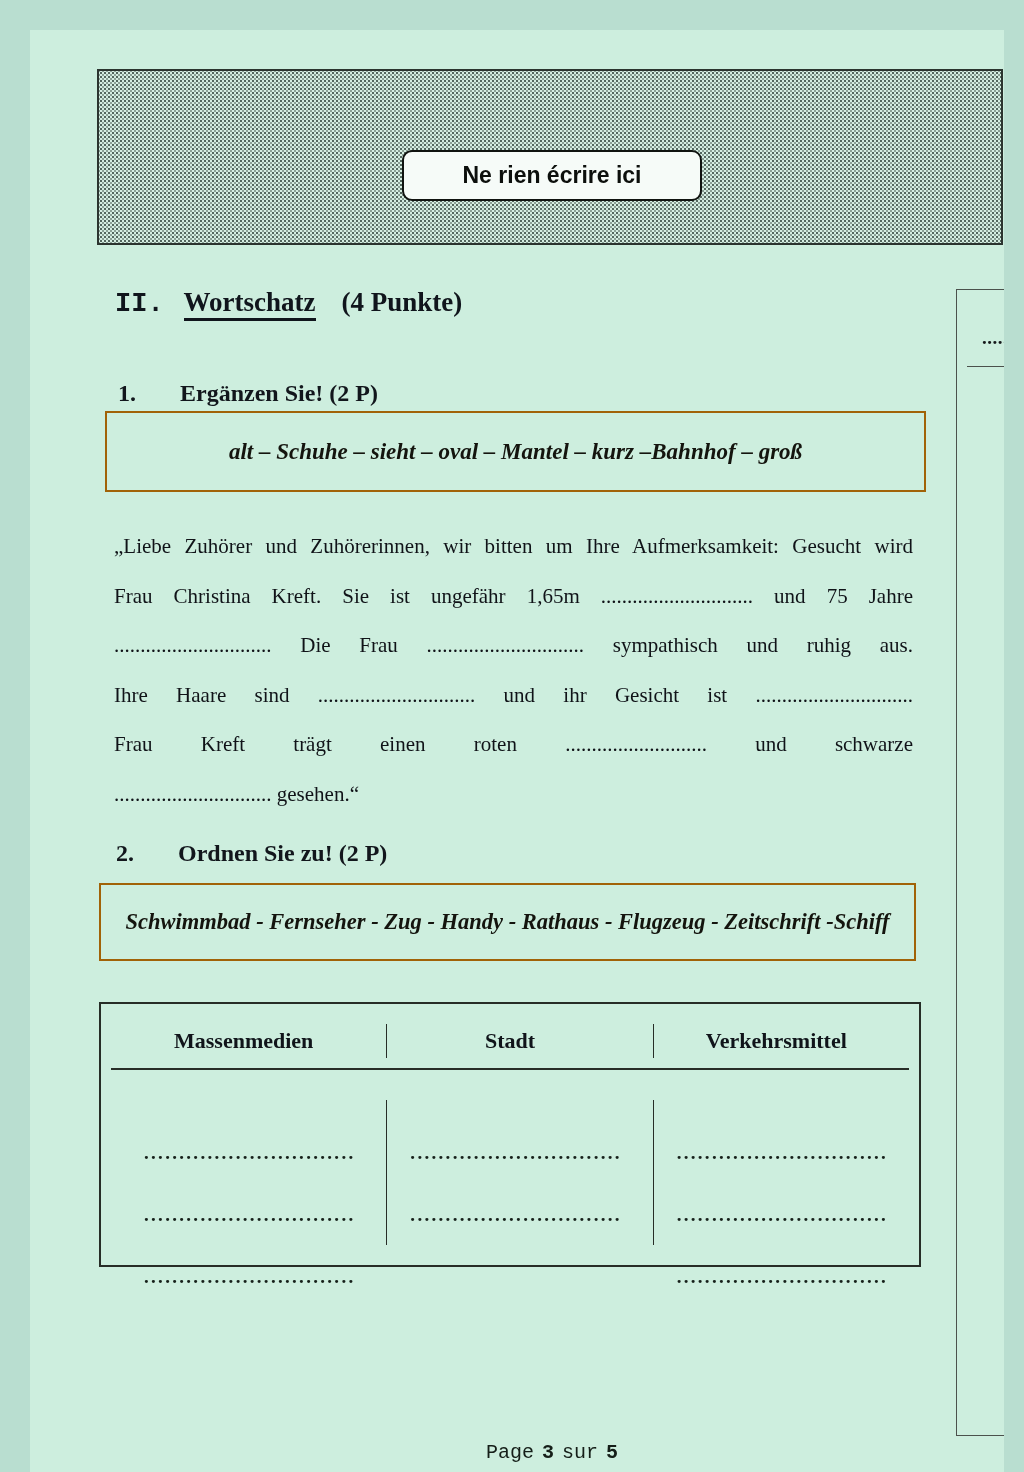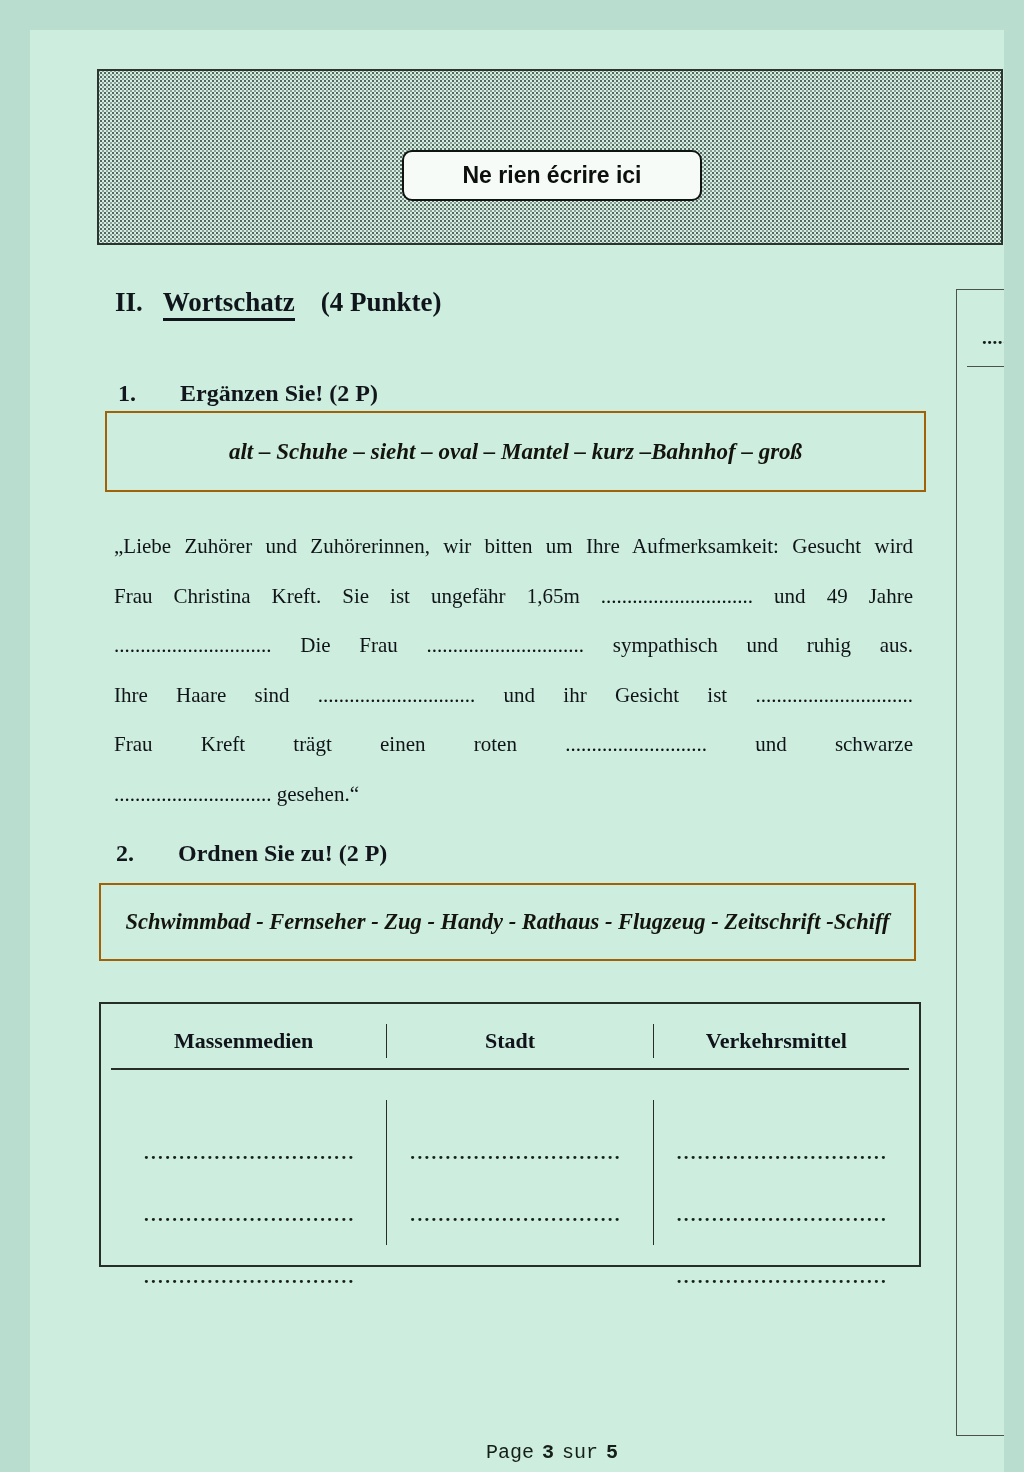--- a/index.html
+++ b/index.html
@@ -51,21 +51,21 @@
     font-weight: bold; font-size: 19px; color: #15181a;
     letter-spacing: 0.5px;
   }
 
   
   .h-section {
     left: 65px; top: 247px;
     font-weight: bold; font-size: 27px; color: #10151c;
     white-space: nowrap;
   }
-  .h-section .sec-num { margin-right: 10px; }
+  .h-section .sec-num { margin-right: 10px; font-family: Liberation Mono, monospace; }
   .h-section .sec-title { border-bottom: 3px solid #10151c; padding-bottom: 1px; }
   .h-section .sec-pts { margin-left: 16px; }
 
   .h-ex { font-weight: bold; font-size: 24px; color: #12161c; white-space: nowrap; }
   .h-ex .ex-num { display: inline-block; min-width: 42px; }
   .h-ex1 { left: 68px; top: 330px; }
   .h-ex2 { left: 66px; top: 790px; }
 
   
   .bank {
@@ -141,21 +141,21 @@
   <div class="abs h-ex h-ex1">
     <span class="ex-num">1.</span><span>Ergänzen Sie! (2 P)</span>
   </div>
 
   <div class="abs bank bank1">
     <span>alt – Schuhe – sieht – oval – Mantel – kurz –Bahnhof – groß</span>
   </div>
 
   <div class="abs para">
     <div class="pline">„Liebe Zuhörer und Zuhörerinnen, wir bitten um Ihre Aufmerksamkeit: Gesucht wird</div>
-    <div class="pline">Frau Christina Kreft. Sie ist ungefähr 1,65m ............................. und 49 Jahre</div>
+    <div class="pline">Frau Christina Kreft. Sie ist ungefähr 1,65m ............................. und 75 Jahre</div>
     <div class="pline">.............................. Die Frau .............................. sympathisch und ruhig aus.</div>
     <div class="pline">Ihre Haare sind .............................. und ihr Gesicht ist ..............................</div>
     <div class="pline">Frau Kreft trägt einen roten ........................... und schwarze</div>
     <div class="pline last">.............................. gesehen.“</div>
   </div>
 
   <div class="abs h-ex h-ex2">
     <span class="ex-num">2.</span><span>Ordnen Sie zu! (2 P)</span>
   </div>
 

